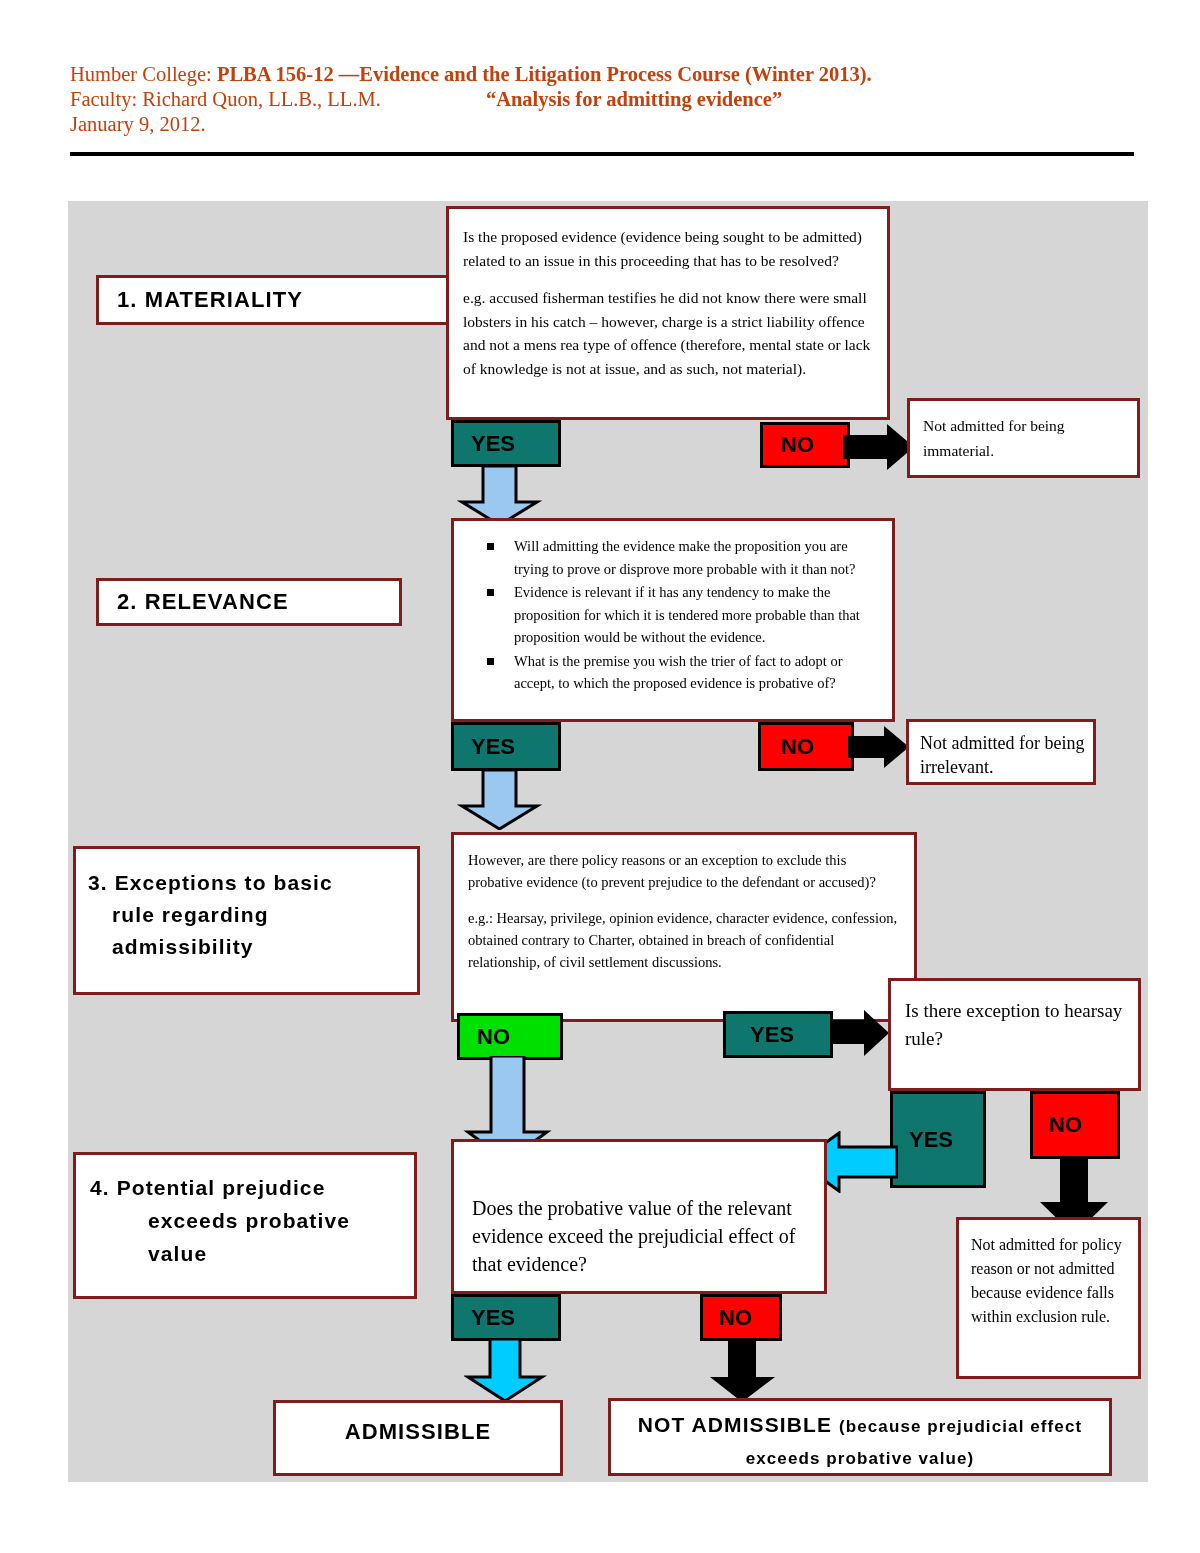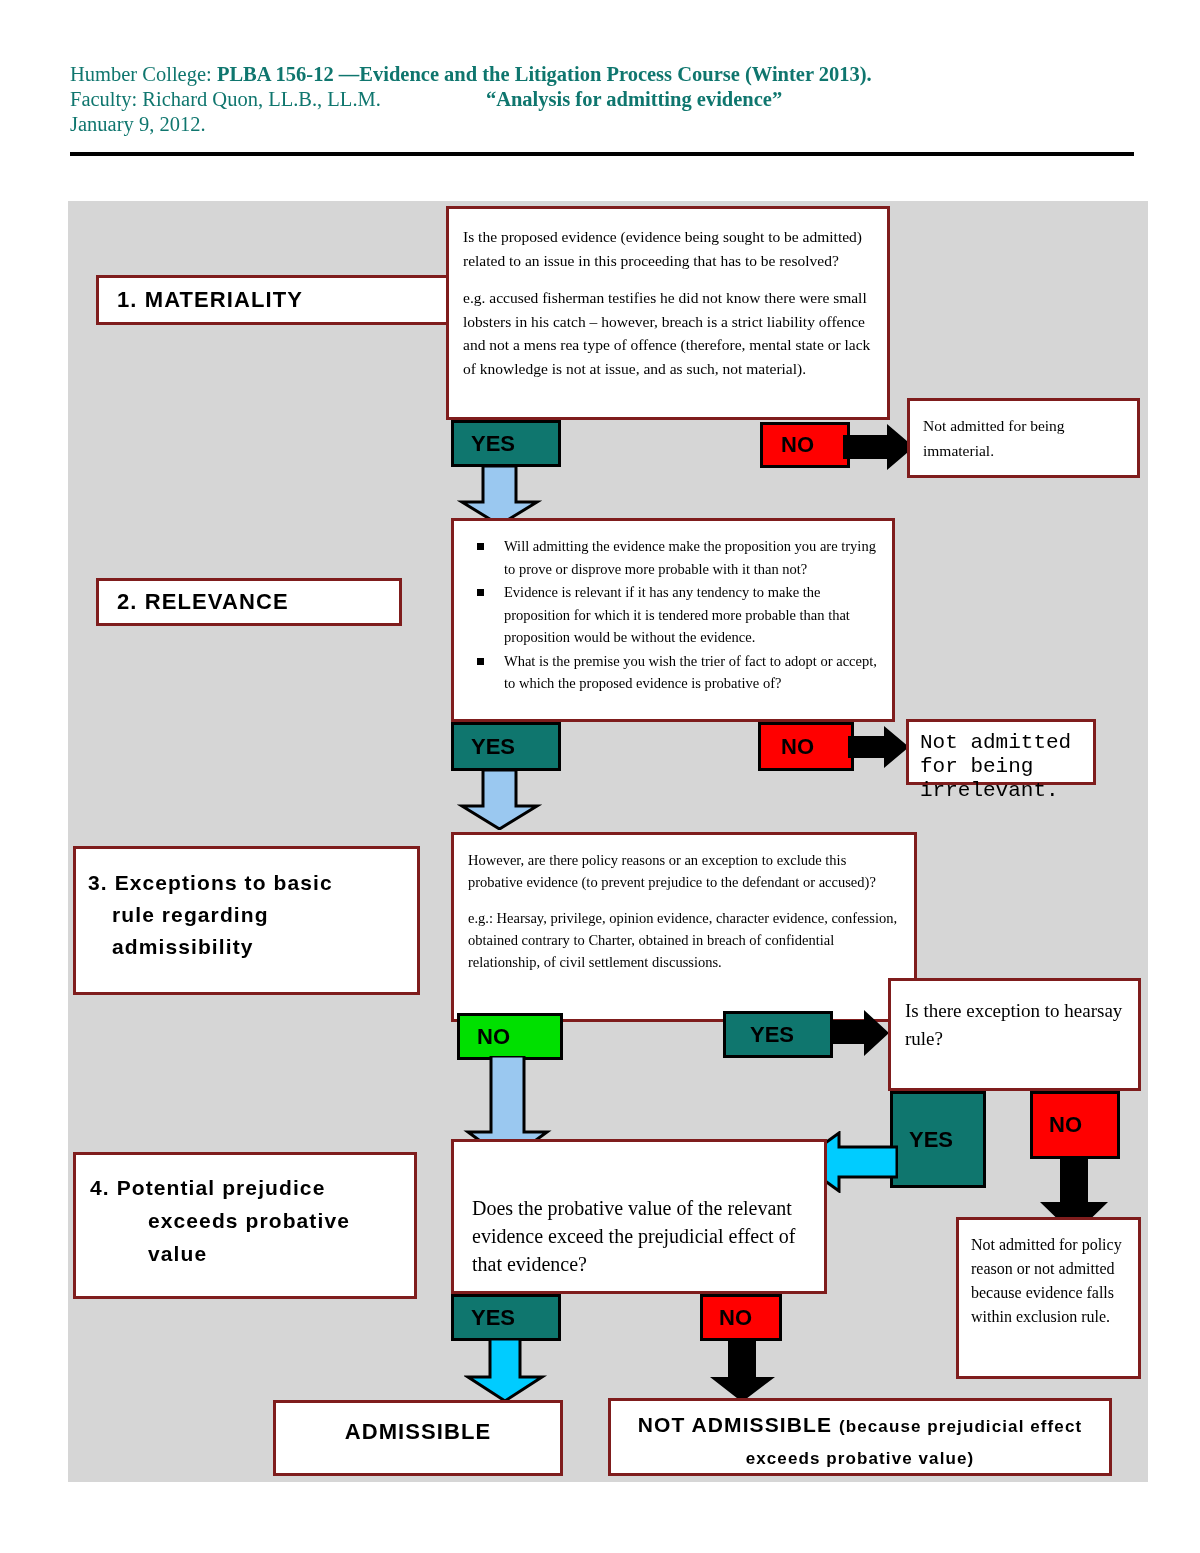--- a/index.html
+++ b/index.html
@@ -19,21 +19,21 @@
   #header {
     position: absolute;
     left: 70px;
     top: 62px;
     width: 1065px;
   }
   .hdr-line {
     font-family: "Liberation Serif", serif;
     font-size: 20.5px;
     line-height: 25px;
-    color: #0f766e;
+    color: #c2410c;
     white-space: pre;
   }
   .hdr-b { font-weight: bold; }
   .hdr-rule {
     position: absolute;
     left: 70px;
     top: 152px;
     width: 1064px;
     height: 0;
     border-top: 4px solid #000;
@@ -82,21 +82,21 @@
   .chip-yes { background: #0f766e; }
   .chip-no-red { background: #ff0000; }
   .chip-no-green { background: #00e000; }
 
   
   .arrow { position: absolute; }
 
   
   ul.bul {
     margin: 0;
-    padding: 4px;
+    padding: 14px;
     list-style: none;
   }
   ul.bul li {
     position: relative;
     padding-left: 46px;
     margin-bottom: 1px;
   }
   ul.bul li::before {
     content: "";
     position: absolute;
@@ -122,21 +122,21 @@
 
 <div id="canvas">
 
   <div class="node" style="left:28px; top:74px; width:359px; height:50px;">
     <div class="stage-label" style="font-size:22px; line-height:44px; padding-left:18px;">1.   MATERIALITY</div>
   </div>
 
   <div class="node" style="left:378px; top:5px; width:444px; height:214px;">
     <div class="body-text" style="padding:16px 14px 0 14px; font-size:15.5px; line-height:23.5px;">
       <p class="tp">Is the proposed evidence (evidence being sought to be admitted)  related to an issue in this proceeding that has to be resolved?</p>
-      <p class="tp">e.g. accused  fisherman testifies he did not know there were small lobsters in his catch – however, breach is a strict liability offence and not a mens rea type of offence (therefore, mental state or lack of knowledge is not at issue, and as such, not material).</p>
+      <p class="tp">e.g. accused  fisherman testifies he did not know there were small lobsters in his catch – however, charge is a strict liability offence and not a mens rea type of offence (therefore, mental state or lack of knowledge is not at issue, and as such, not material).</p>
     </div>
   </div>
 
   <div class="chip chip-yes" style="left:383px; top:219px; width:110px; height:47px; font-size:22px; padding-left:17px;">
     <span>YES</span>
   </div>
 
   <div class="chip chip-no-red" style="left:692px; top:221px; width:90px; height:46px; font-size:22px; padding-left:18px;">
     <span>NO</span>
   </div>
@@ -171,21 +171,21 @@
 
   <div class="chip chip-no-red" style="left:690px; top:521px; width:96px; height:49px; font-size:22px; padding-left:20px;">
     <span>NO</span>
   </div>
 
   <svg class="arrow" style="left:780px; top:524px;" width="62" height="44" viewBox="0 0 62 44">
     <path d="M0,11 L36,11 L36,1 L61,22 L36,43 L36,33 L0,33 Z" fill="#000000"></path>
   </svg>
 
   <div class="node" style="left:838px; top:518px; width:190px; height:66px;">
-    <div class="body-text" style="padding:9px 8px 0 11px; font-size:21px; line-height:24px;font-family:Liberation Mono, monospace;">Not admitted for being irrelevant.</div>
+    <div class="body-text" style="padding:9px 8px 0 11px; font-size:18px; line-height:24px;">Not admitted for being irrelevant.</div>
   </div>
 
   <svg class="arrow" style="left:385px; top:569px;" width="100" height="60" viewBox="0 0 100 60">
     <path d="M30,0 L63,0 L63,36 L84,36 L46.5,59 L9,36 L30,36 Z" fill="#9ac8f0" stroke="#000" stroke-width="3"></path>
   </svg>
 
   <div class="node" style="left:5px; top:645px; width:347px; height:149px;">
     <div class="stage-label" style="font-size:21px; line-height:32px; padding:18px 0 0 12px;">
       <div>3. Exceptions to basic</div>
       <div style="padding-left:24px;">rule regarding</div>

